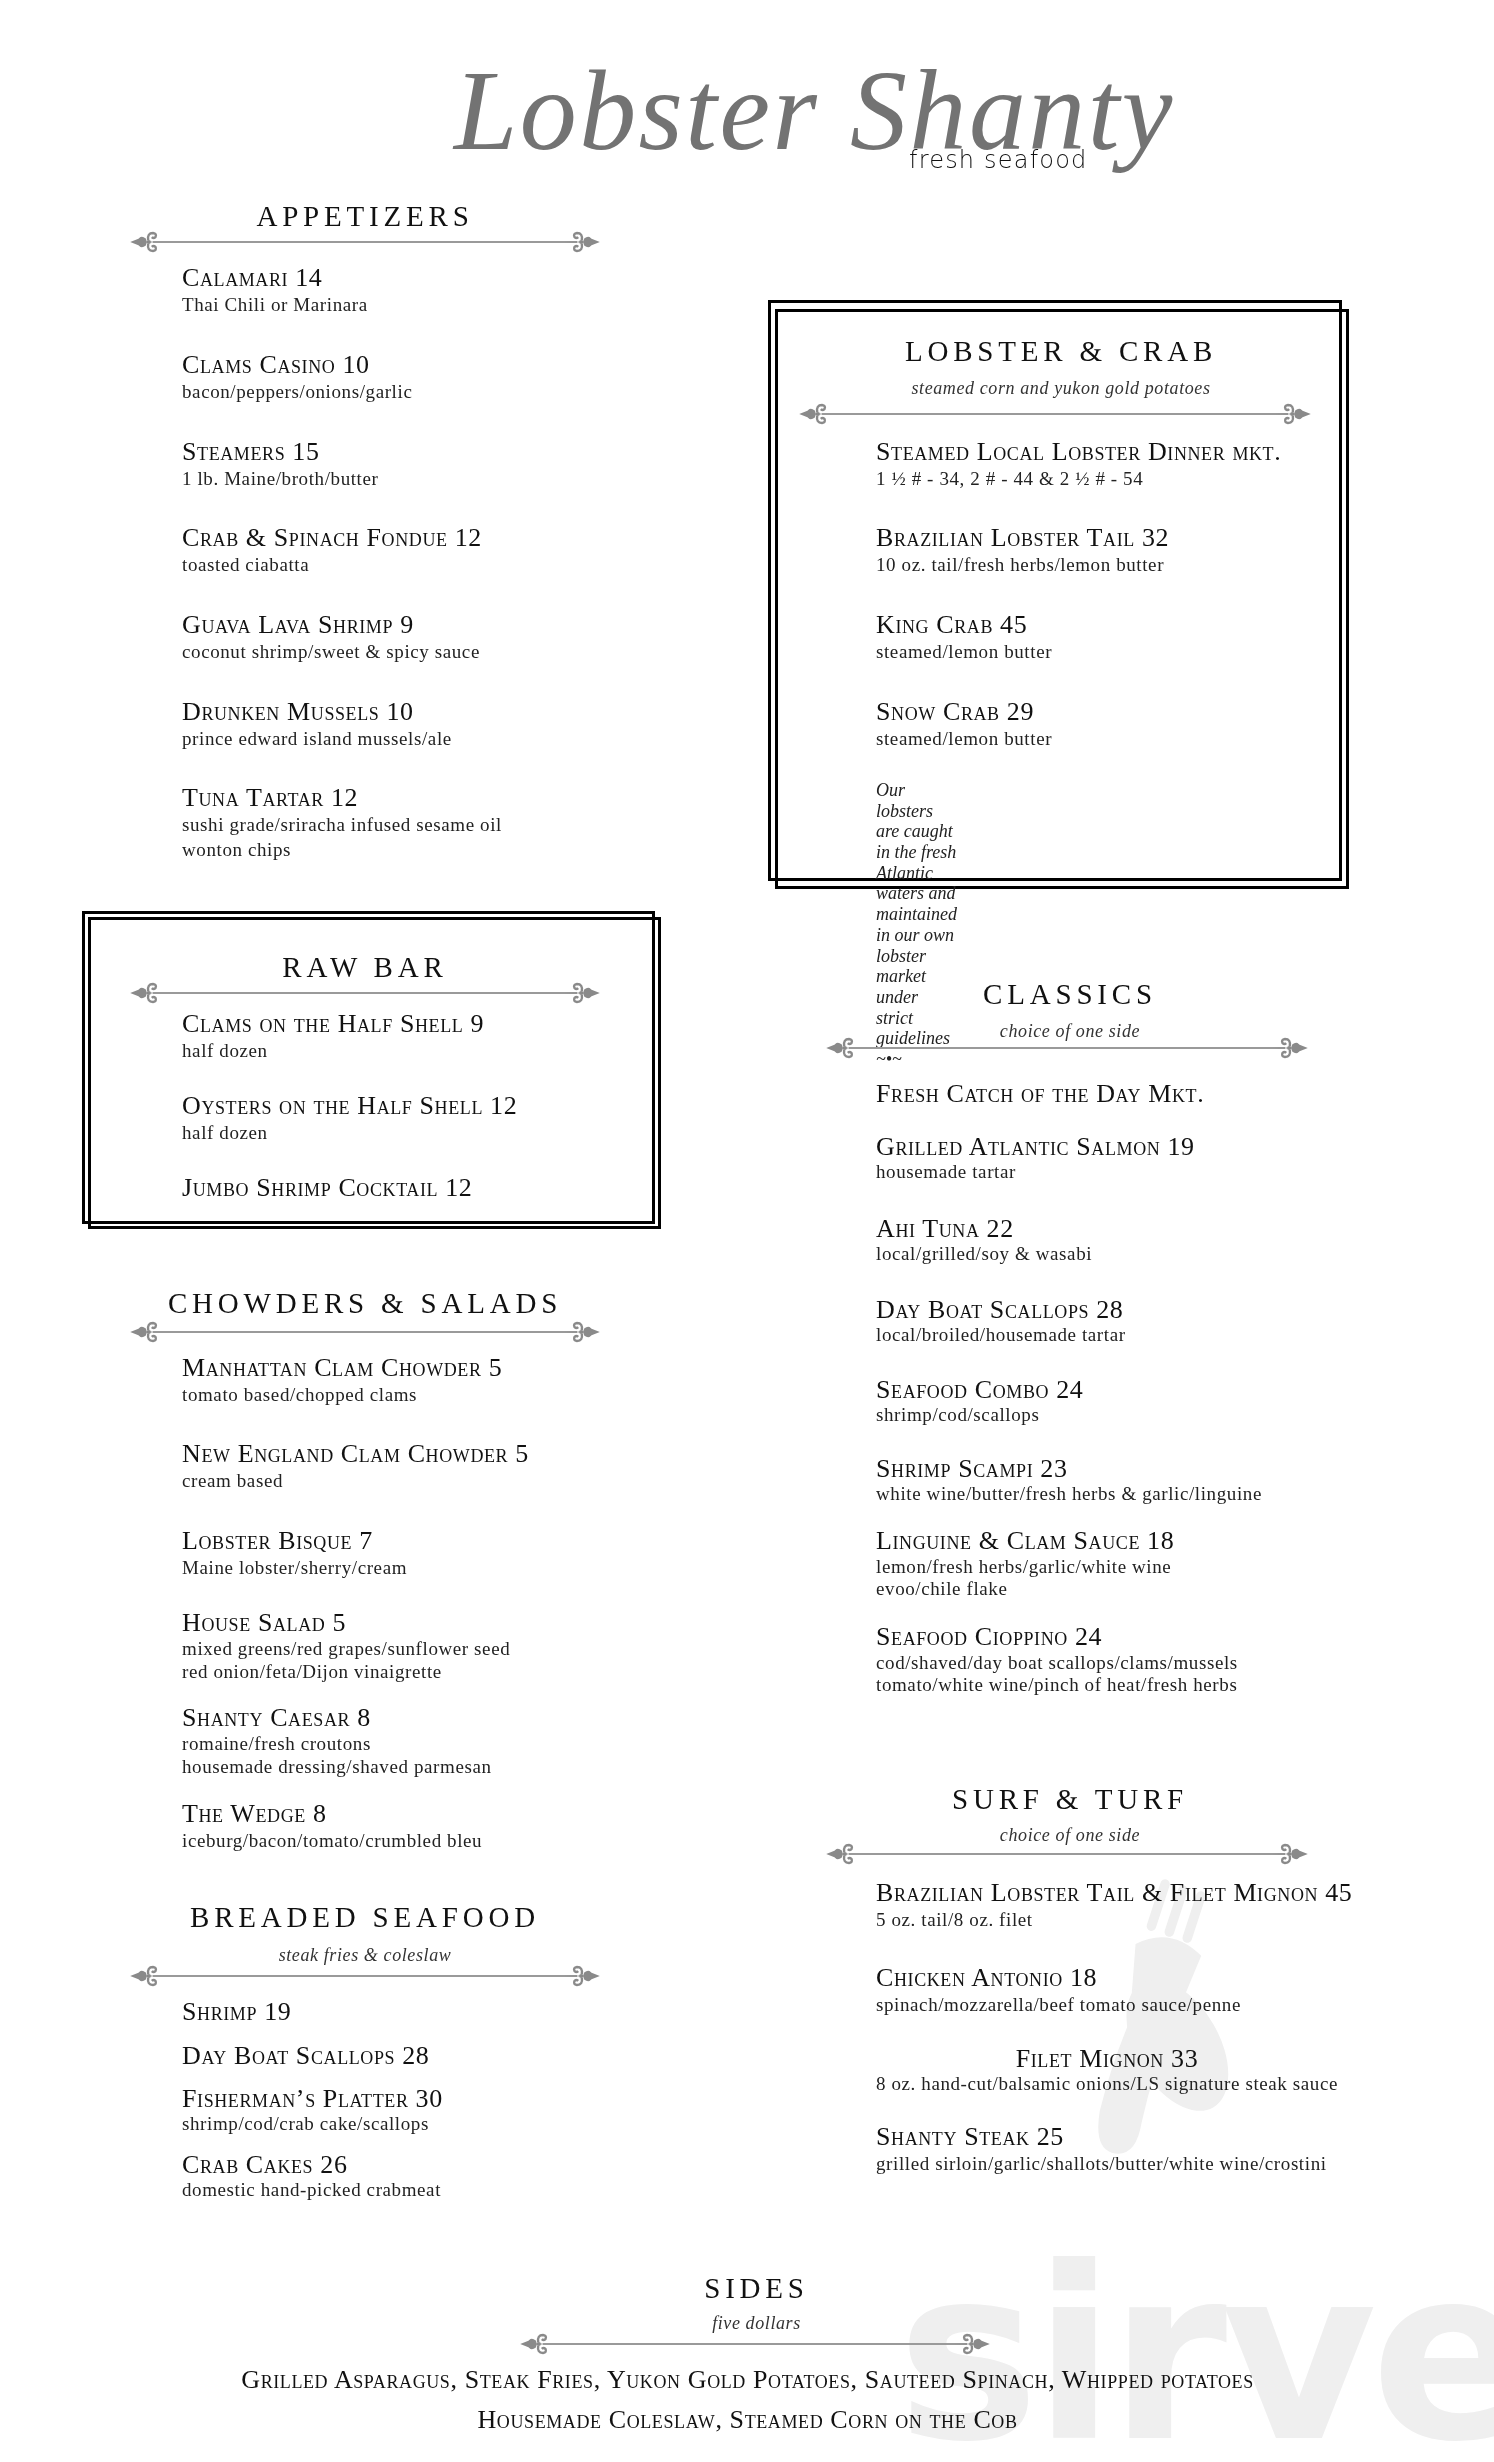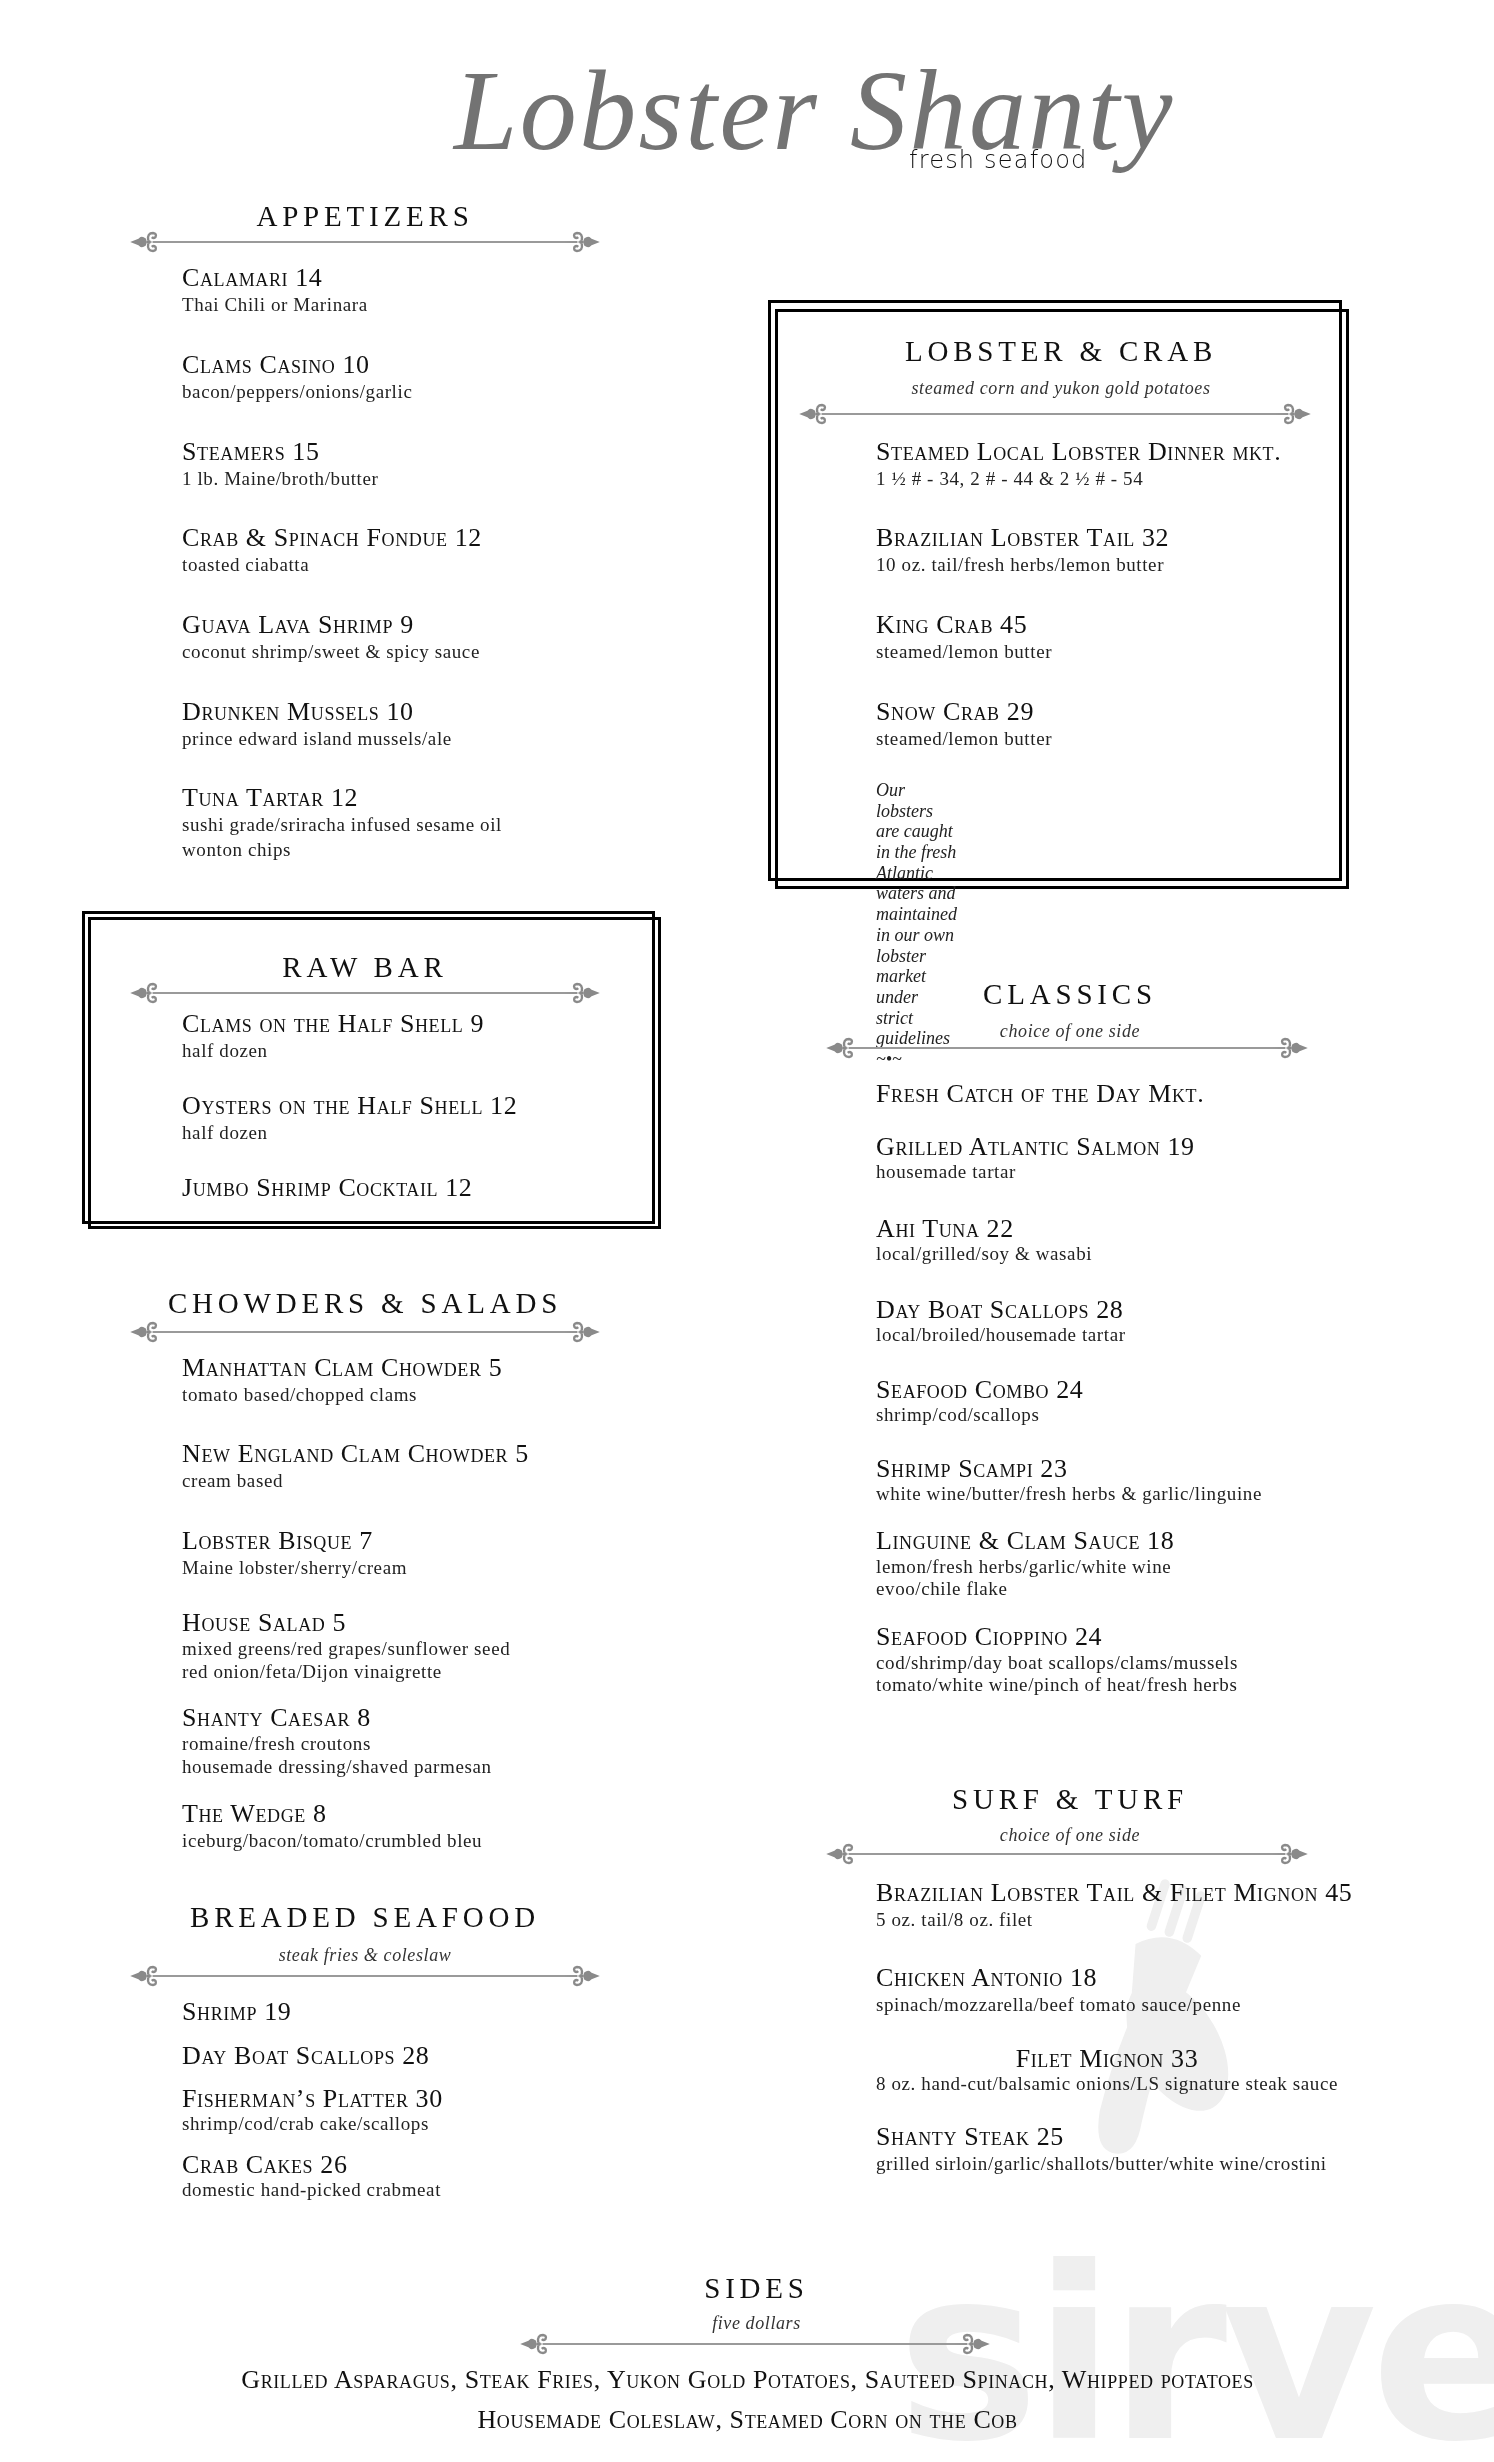--- a/index.html
+++ b/index.html
@@ -265,21 +265,21 @@
     <div class="name">Shrimp Scampi  23</div>
     <div class="desc" style="line-height:1.1;">white wine/butter/fresh herbs &amp; garlic/linguine</div>
   </div>
   <div class="item" style="left:876px;top:1526px;">
     <div class="name">Linguine &amp; Clam Sauce  18</div>
     <div class="desc" style="line-height:1.15;">lemon/fresh herbs/garlic/white wine</div>
     <div class="desc" style="line-height:1.15;">evoo/chile flake</div>
   </div>
   <div class="item" style="left:876px;top:1622px;">
     <div class="name">Seafood Cioppino  24</div>
-    <div class="desc" style="line-height:1.15;">cod/shrimp/day boat scallops/clams/mussels</div>
+    <div class="desc" style="line-height:1.15;">cod/shaved/day boat scallops/clams/mussels</div>
     <div class="desc" style="line-height:1.15;">tomato/white wine/pinch of heat/fresh herbs</div>
   </div>
 </section>
 
 <section class="layer" style="left:0;top:0;">
   <div class="sec-head" style="left:843px;top:1783px;width:454px;">SURF &amp; TURF</div>
   <div class="sec-note" style="left:843px;top:1825px;width:454px;">choice of  one side</div>
   <div class="divider" style="left:825px;top:1842px;width:484px;">
     <svg class="orn left" viewBox="0 0 60 40">
         <use href="#orn"></use>

